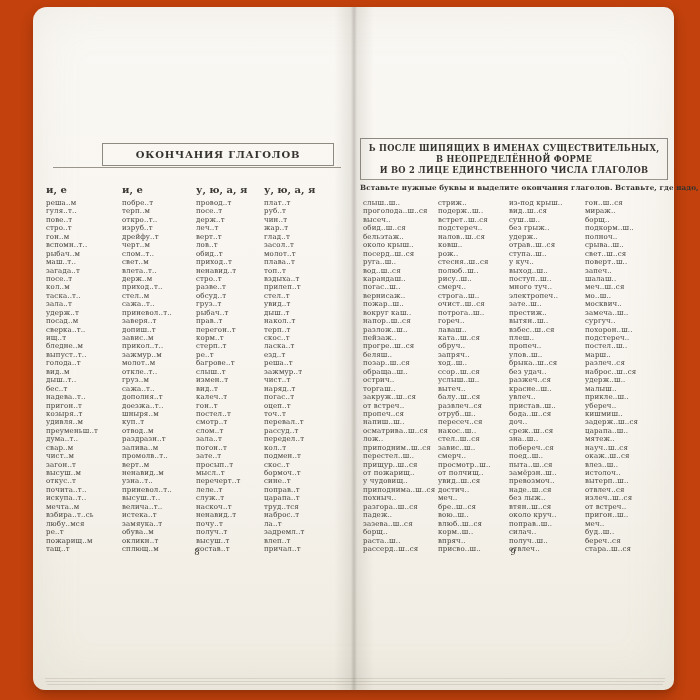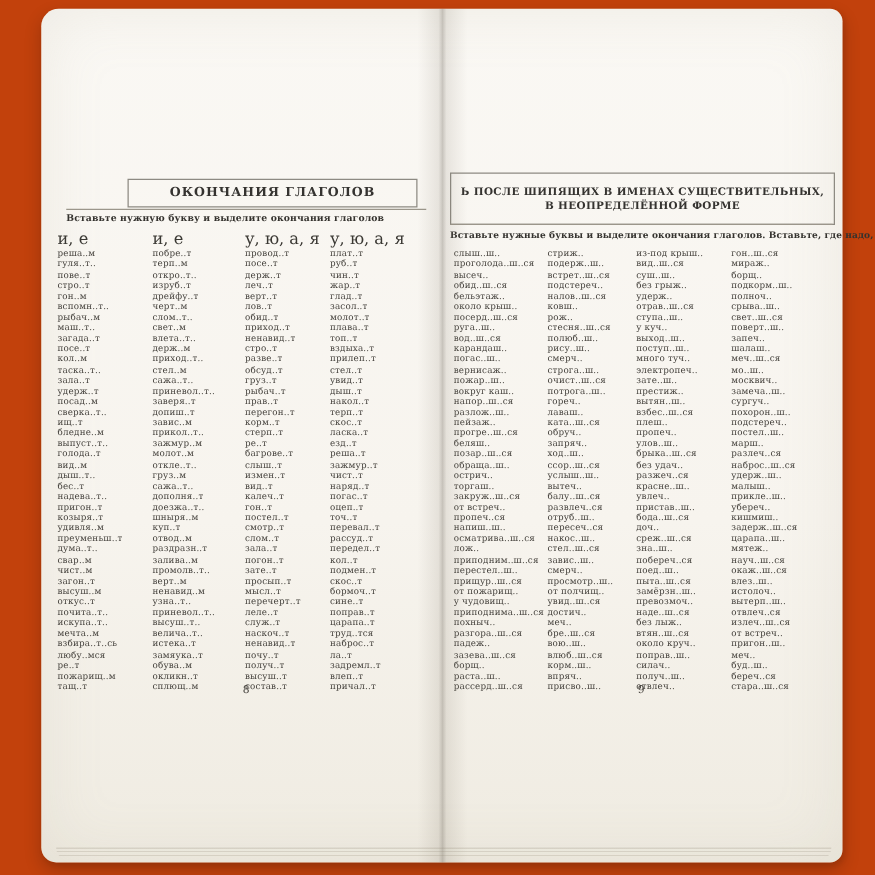--- a/index.html
+++ b/index.html
@@ -47,21 +47,21 @@
   .rule{position:absolute;height:0;border-top:1px solid #9b968b;}
   .rule-left{left:15px;top:160px;width:288px;}
   .rule-right{left:8px;top:172px;width:306px;}
   .subtitle{
     position:absolute;font-weight:bold;font-size:7.4px;color:#34322e;
     letter-spacing:.1px;white-space:nowrap;
   }
   .subtitle-left{left:15px;top:163px;}
   .subtitle-right{left:8px;top:176px;font-size:7.2px;}
   .col-header{
-    position:absolute;top:177px;font-weight:normal;font-size:13px;color:#3a3833;
+    position:absolute;top:177px;font-weight:bold;font-size:10px;color:#3a3833;
     white-space:nowrap;
   }
   .col{position:absolute;top:192px;width:76px;}
   .word{
     font-size:7px;line-height:8.44px;color:#413e39;letter-spacing:.15px;
     white-space:nowrap;
   }
   .page-num{
     position:absolute;top:540px;text-align:center;font-size:8.5px;color:#403d38;
   }
@@ -72,21 +72,20 @@
 <body>
 
 <div class="photo">
   <div class="book">
 
     <div class="page page-left">
       <div class="title-box title-box-left">
         <div class="book-title">ОКОНЧАНИЯ ГЛАГОЛОВ</div>
       </div>
       <div class="rule rule-left"></div>
-      <div class="subtitle subtitle-left">Вставьте нужную букву и выделите окончания глаголов</div>
 
       <div class="col-header" style="left:8px">и, е</div>
       <div class="col-header" style="left:84px">и, е</div>
       <div class="col-header" style="left:158px">у, ю, а, я</div>
       <div class="col-header" style="left:226px">у, ю, а, я</div>
 
       <div class="col" style="left:8px">
           <div class="word">реша..м</div>
           <div class="word">гуля..т..</div>
           <div class="word">пове..т</div>
@@ -263,20 +262,21 @@
           <div class="word">причал..т</div>
         </div>
 
       <div class="page-num page-num-left">8</div>
     </div>
 
     <div class="page page-right">
       <div class="title-box title-box-right">
         <div class="book-title-line">Ь ПОСЛЕ ШИПЯЩИХ В ИМЕНАХ СУЩЕСТВИТЕЛЬНЫХ,</div>
         <div class="book-title-line">В НЕОПРЕДЕЛЁННОЙ ФОРМЕ</div>
+        <div class="book-title-line">И ВО 2 ЛИЦЕ ЕДИНСТВЕННОГО ЧИСЛА ГЛАГОЛОВ</div>
       </div>
       <div class="rule rule-right"></div>
       <div class="subtitle subtitle-right">Вставьте нужные буквы и выделите окончания глаголов. Вставьте, где надо, Ь</div>
 
       <div class="col" style="left:11px">
           <div class="word">слыш..ш..</div>
           <div class="word">проголода..ш..ся</div>
           <div class="word">высеч..</div>
           <div class="word">обид..ш..ся</div>
           <div class="word">бельэтаж..</div>

